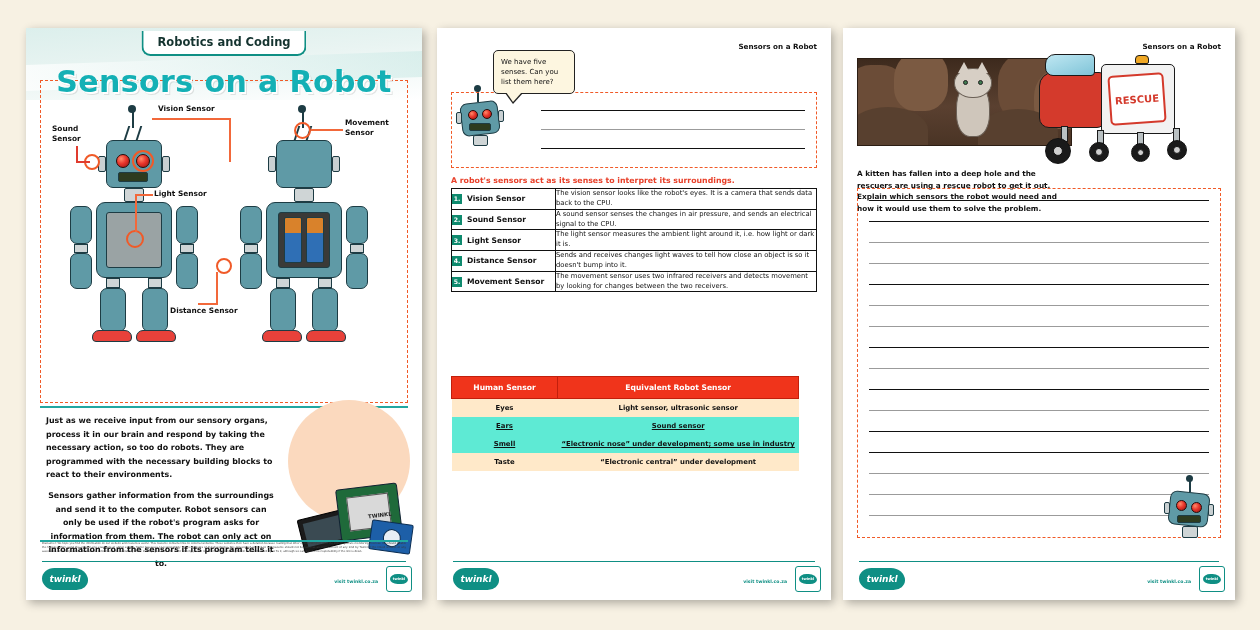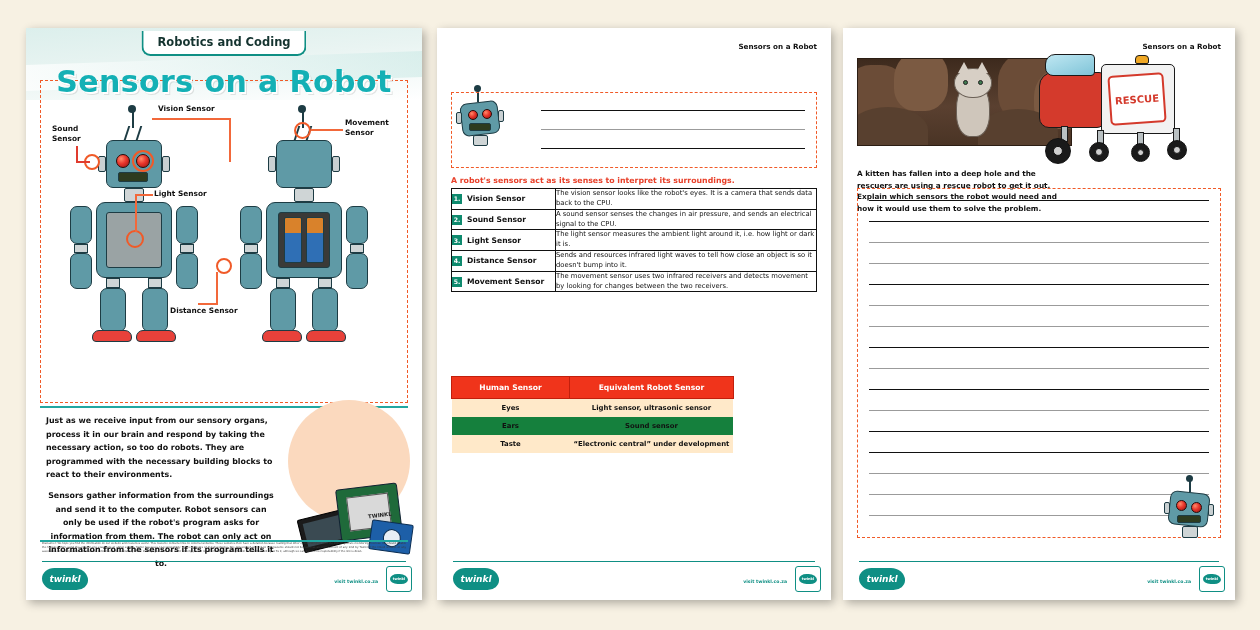--- a/index.html
+++ b/index.html
@@ -212,22 +212,22 @@
   }
   table.compare th {
     background:#f0341b; color:#fff; font-size:7.6px; font-weight:bold;
     padding:6px 4px; border:1.8px solid #c21f0c;
   }
   table.compare td {
     font-size:6.9px; font-weight:bold; color:#111; text-align:center;
     padding:5px 4px; border:none;
   }
   table.compare tr.odd td { background:#ffe9c9; }
-  table.compare tr.even td { background:#15803d; }
-  th.c-human { width:118px; }
+  table.compare tr.even td { background:#5eead4;text-decoration:underline; }
+  th.c-human { width:106px; }
 
   
   .scene {
     position:absolute; left:14px; top:30px; width:215px; height:88px;
     background: linear-gradient(180deg,#3d2a1d 0%, #5a4030 55%, #4a3425 100%);
     border:1px solid #2b1d13; overflow:hidden;
   }
   .rockA{ position:absolute; width:66px; height:70px; background:#6b4c37; border-radius:40% 44% 36% 40%; }
   .rockB{ position:absolute; width:54px; height:60px; background:#7b5a42; border-radius:46% 40% 42% 38%; }
   .rockC{ position:absolute; width:80px; height:46px; background:#58402f; border-radius:50% 50% 18% 18%; }
@@ -404,20 +404,21 @@
     <div class="twinkl-logo">twinkl</div>
     <div class="visit">visit twinkl.co.za</div>
     <div class="badge">
       <div class="bcloud">twinkl</div>
     </div>
   </div>
 
   <div class="page" id="page2">
     <div class="pg-head">Sensors on a Robot</div>
 
+    <div class="speech">We have five senses. Can you list them here?</div>
 
     <div style="position:absolute; left:20px; top:62px; width:46px; height:62px;">
       <div class="rb rb-ant" style="left:20px; top:0; width:1.6px; height:12px;"></div>
       <div class="rb rb-knob" style="left:17px; top:-5px; width:7px; height:7px;"></div>
       <div class="rb rb-head" style="left:4px; top:12px; width:38px; height:33px; transform:rotate(-7deg);"></div>
       <div class="rb rb-ear" style="left:-1px; top:22px; width:6px; height:12px;"></div>
       <div class="rb rb-ear" style="left:41px; top:20px; width:6px; height:12px;"></div>
       <div class="rb rb-eye" style="left:11px; top:20px; width:10px; height:10px;"></div>
       <div class="rb rb-eye" style="left:25px; top:19px; width:10px; height:10px;"></div>
       <div class="rb rb-mouth" style="left:12px; top:33px; width:22px; height:8px;"></div>
@@ -462,21 +463,21 @@
             </td>
           <td class="s-desc">The light sensor measures the ambient light around it, i.e. how light or dark it is.</td>
         </tr>
         <tr>
           <td class="s-name">
               <div class="s-name-inner">
             <span class="s-num">4.</span>
             <span class="s-label">Distance Sensor</span>
               </div>
             </td>
-          <td class="s-desc">Sends and resources infrared light waves to tell how close an object is so it doesn't bump into it.</td>
+          <td class="s-desc">Sends and receives changes light waves to tell how close an object is so it doesn't bump into it.</td>
         </tr>
         <tr>
           <td class="s-name">
               <div class="s-name-inner">
             <span class="s-num">5.</span>
             <span class="s-label">Movement Sensor</span>
               </div>
             </td>
           <td class="s-desc">The movement sensor uses two infrared receivers and detects movement by looking for changes between the two receivers.</td>
         </tr>
@@ -491,20 +492,24 @@
         </tr>
       </thead>
       <tbody>
         <tr class="odd">
           <td>Eyes</td>
           <td>Light sensor, ultrasonic sensor</td>
         </tr>
         <tr class="even">
           <td>Ears</td>
           <td>Sound sensor</td>
+        </tr>
+        <tr class="even">
+          <td>Smell</td>
+          <td>“Electronic nose” under development; some use in industry</td>
         </tr>
         <tr class="odd">
           <td>Taste</td>
           <td>“Electronic central” under development</td>
         </tr>
       </tbody>
     </table>
 
     <div class="footbar"></div>
     <div class="twinkl-logo">twinkl</div>

